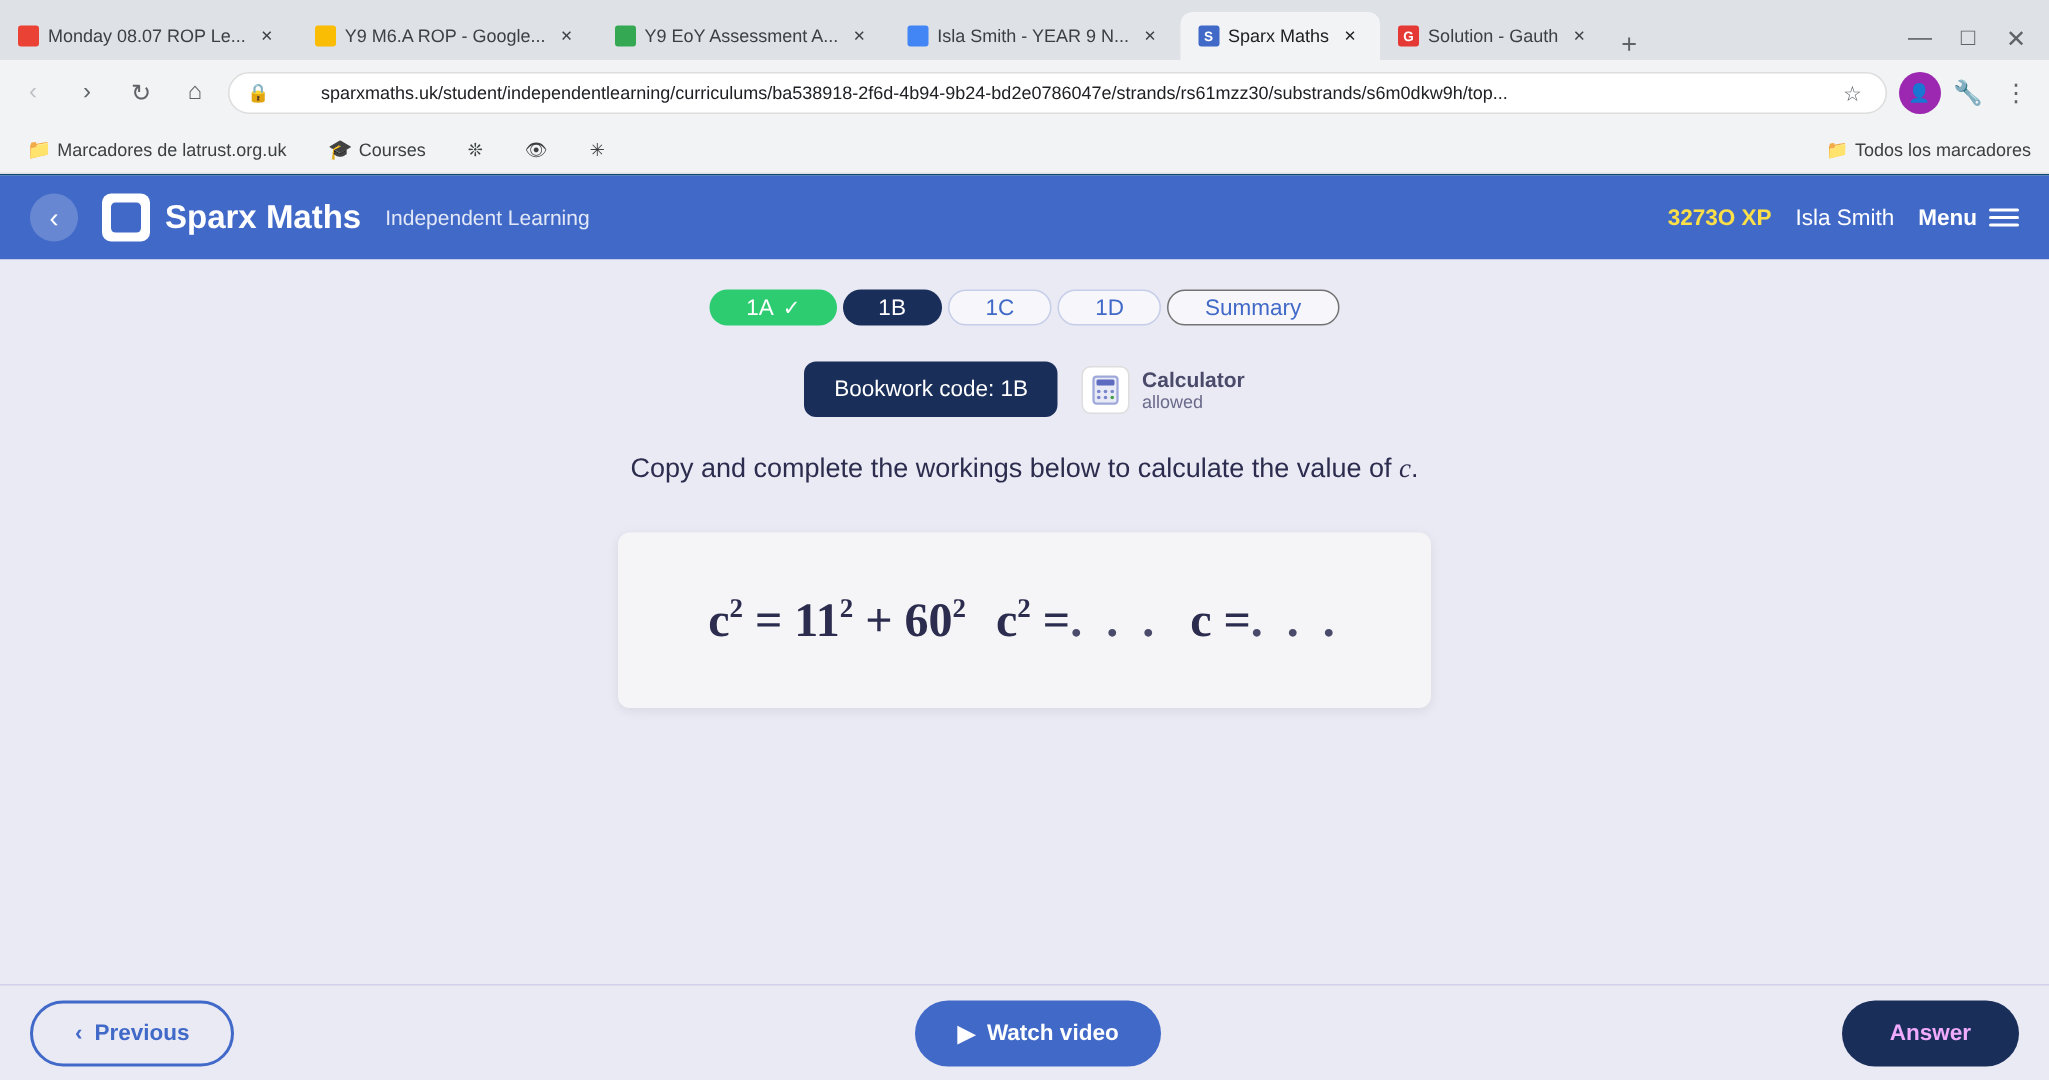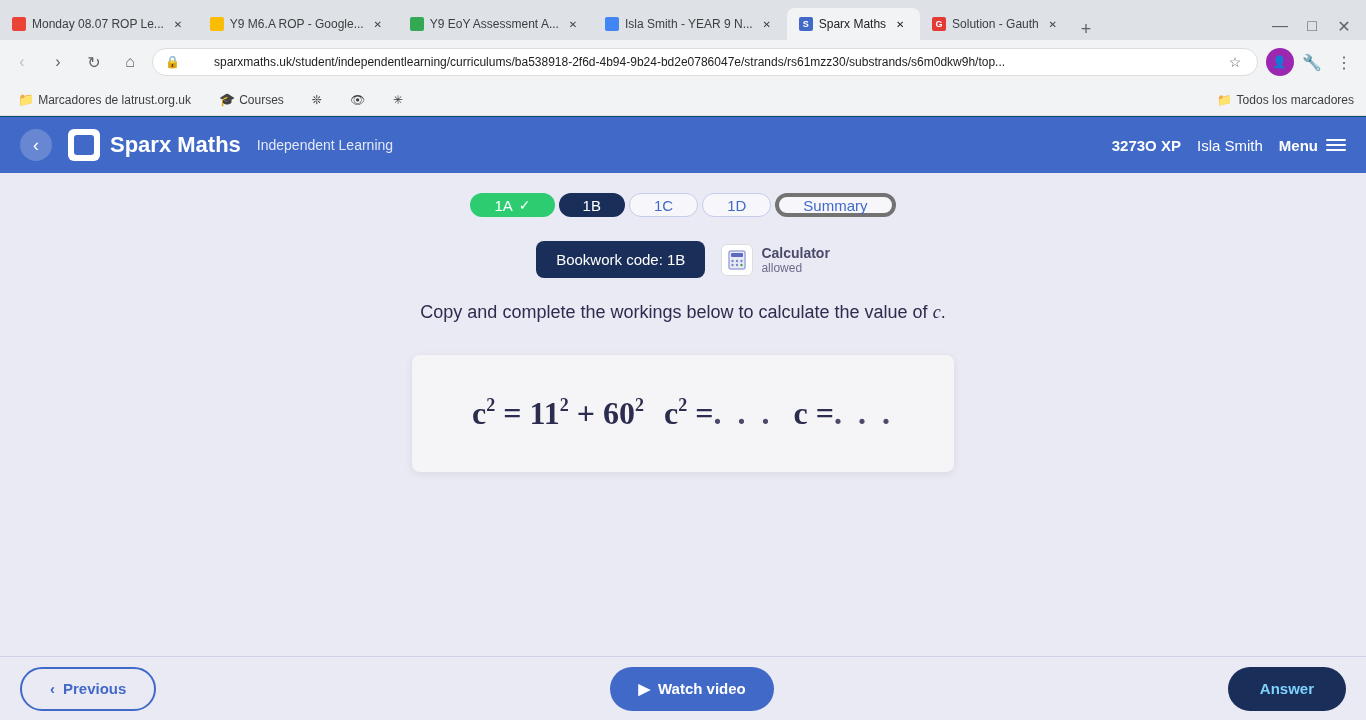--- a/index.html
+++ b/index.html
@@ -32,36 +32,36 @@
 
     
     .app-header { background: #4169c8; display: flex; align-items: center; padding: 0 20px; height: 56px; gap: 16px; }
     .back-btn { width: 32px; height: 32px; border-radius: 50%; background: rgba(255,255,255,0.2); border: none; cursor: pointer; display: flex; align-items: center; justify-content: center; color: #fff; font-size: 18px; }
     .app-logo { display: flex; align-items: center; gap: 10px; }
     .logo-icon { width: 32px; height: 32px; background: #fff; border-radius: 6px; display: flex; align-items: center; justify-content: center; }
     .logo-inner { width: 20px; height: 20px; background: #4169c8; border-radius: 3px; }
     .app-name { color: #fff; font-size: 22px; font-weight: 700; }
     .app-subtitle { color: rgba(255,255,255,0.85); font-size: 14px; }
     .header-right { margin-left: auto; display: flex; align-items: center; gap: 16px; }
-    .xp-badge { color: #ffffff; font-weight: 600; font-size: 15px; }
+    .xp-badge { color: #fde047; font-weight: 600; font-size: 15px; }
     .user-name { color: #fff; font-size: 15px; }
     .menu-btn { display: flex; align-items: center; gap: 8px; background: none; border: none; cursor: pointer; color: #fff; font-size: 15px; font-weight: 600; }
     .hamburger { display: flex; flex-direction: column; gap: 3px; }
     .hamburger span { width: 20px; height: 2px; background: #fff; border-radius: 1px; }
 
     
     .main-content { background: #eaeaf5; min-height: calc(720px - 120px - 56px); padding: 20px 0 80px 0; display: flex; flex-direction: column; align-items: center; }
 
     
     .tabs-row { display: flex; align-items: center; gap: 4px; margin-bottom: 24px; }
     .tab-btn { height: 24px; padding: 0 24px; border-radius: 20px; border: none; cursor: pointer; font-size: 15px; font-weight: 500; }
     .tab-btn.completed { background: #2ecc71; color: #fff; display: flex; align-items: center; gap: 6px; }
     .tab-btn.active { background: #1a2e5a; color: #fff; }
     .tab-btn.inactive { background: rgba(255,255,255,0.6); color: #4169c8; border: 1px solid #c5cde8; }
-    .tab-btn.summary { background: rgba(255,255,255,0.6); color: #4169c8; border: 4px solid #737373; }
+    .tab-btn.summary { background: rgba(255,255,255,0.6); color: #4169c8; border: 1px solid #737373; }
     .check-icon { font-size: 14px; }
 
     
     .bookwork-row { display: flex; align-items: center; gap: 16px; margin-bottom: 24px; }
     .bookwork-code { background: #1a2e5a; color: #fff; padding: 10px 20px; border-radius: 8px; font-size: 15px; font-weight: 500; }
     .calculator-badge { display: flex; align-items: center; gap: 8px; color: #4a4a6a; font-size: 14px; }
     .calc-icon { width: 32px; height: 32px; background: #fff; border-radius: 6px; display: flex; align-items: center; justify-content: center; border: 1px solid #ddd; font-size: 16px; }
     .calc-check { color: #2ecc71; font-size: 12px; }
 
     
@@ -71,21 +71,21 @@
     
     .math-box { background: #f5f5f8; border-radius: 8px; padding: 40px 60px; min-width: 300px; display: flex; gap: 20px; align-items: flex-start; box-shadow: 0 2px 8px rgba(0,0,0,0.08); }
     .math-line { font-size: 32px; font-weight: 700; color: #2c2c4e; font-family: Georgia, 'Times New Roman', serif; display: flex; align-items: flex-start; }
     .math-line sup { font-size: 18px; }
     .math-dots { font-size: 32px; color: #4a4a6a; letter-spacing: 4px; }
 
     
     .bottom-bar { position: fixed; bottom: 0; left: 0; right: 0; height: 64px; background: #eaeaf5; border-top: 1px solid #d0d0e8; display: flex; align-items: center; justify-content: space-between; padding: 0 20px; }
     .prev-btn { height: 44px; padding: 0 28px; border-radius: 22px; border: 2px solid #4169c8; background: #eaeaf5; color: #4169c8; font-size: 15px; font-weight: 600; cursor: pointer; display: flex; align-items: center; gap: 8px; }
     .watch-btn { height: 44px; padding: 0 28px; border-radius: 22px; border: none; background: #4169c8; color: #fff; font-size: 15px; font-weight: 600; cursor: pointer; display: flex; align-items: center; gap: 8px; }
-    .answer-btn { height: 44px; padding: 0 32px; border-radius: 22px; border: none; background: #1a2e5a; color: #7dd3fc; font-size: 15px; font-weight: 600; cursor: pointer; }
+    .answer-btn { height: 44px; padding: 0 32px; border-radius: 22px; border: none; background: #1a2e5a; color: #f0abfc; font-size: 15px; font-weight: 600; cursor: pointer; }
 
     
     .fav-red { background: #ea4335; }
     .fav-yellow { background: #fbbc04; }
     .fav-sparx { background: #4169c8; color: #fff; font-size: 8px; font-weight: bold; }
   </style>
 </head>
 <body>
 
 <div class="browser-chrome">

